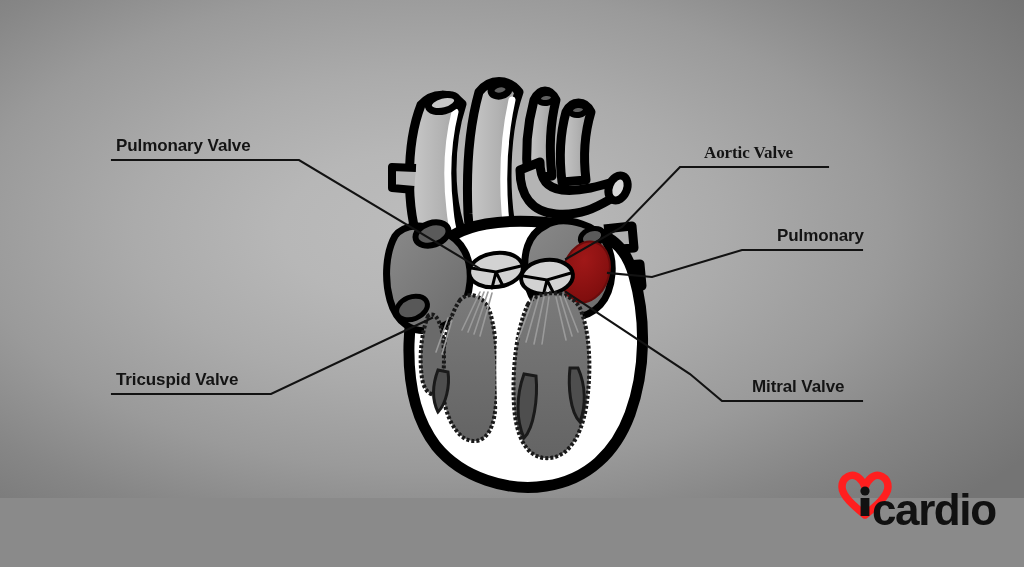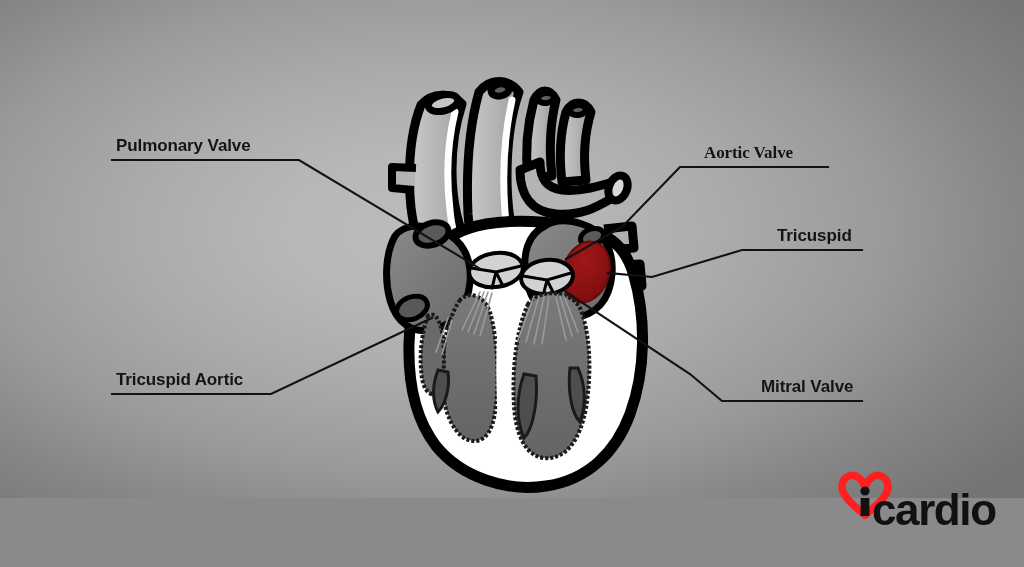--- a/index.html
+++ b/index.html
@@ -185,27 +185,27 @@
       <path d="M112,160 L299,160 L479,268"></path>
       <path d="M112,394 L271,394 L432,318"></path>
       <path d="M828,167 L705,167 L680,167 L622,227 L566,259"></path>
       <path d="M862,250 L778,250 L742,250 L652,277 L608,273"></path>
       <path d="M862,401 L748,401 L722,401 L690,374 L566,292"></path>
     </g>
   </svg>
 
   <div class="label" style="left:116px; top:137px;">Pulmonary Valve</div>
 
-  <div class="label" style="left:116px; top:371px;">Tricuspid Aortic</div>
+  <div class="label" style="left:116px; top:371px;">Tricuspid Valve</div>
 
   <div class="label" style="left:704px; top:144px;font-family:Liberation Serif, serif;">Aortic Valve</div>
 
-  <div class="label" style="left:777px; top:227px;">Tricuspid</div>
-
-  <div class="label" style="left:752px; top:378px;margin-left:9px;">Mitral Valve</div>
+  <div class="label" style="left:777px; top:227px;">Pulmonary</div>
+
+  <div class="label" style="left:752px; top:378px;">Mitral Valve</div>
 
   <div class="logo">
     <svg width="150" height="54" viewBox="0 0 150 54">
       <path d="M8,17 C8,7 18,2 25,8 C28,10.5 30,14 31,17
                C32,14 34,10.5 37,8 C44,2 54,7 54,17
                C54,26 42,36 31,45 C20,36 8,26 8,17 Z" fill="none" stroke="#ff1f1f" stroke-width="7.5" stroke-linejoin="round" stroke-linecap="round"></path>
       <circle cx="31" cy="21" r="4.6" fill="#111111"></circle>
       <path d="M26.6,28 L35.4,28 L35.4,46 L26.6,46 Z" fill="#111111"></path>
     </svg>
     <div class="logo-text">cardio</div>

